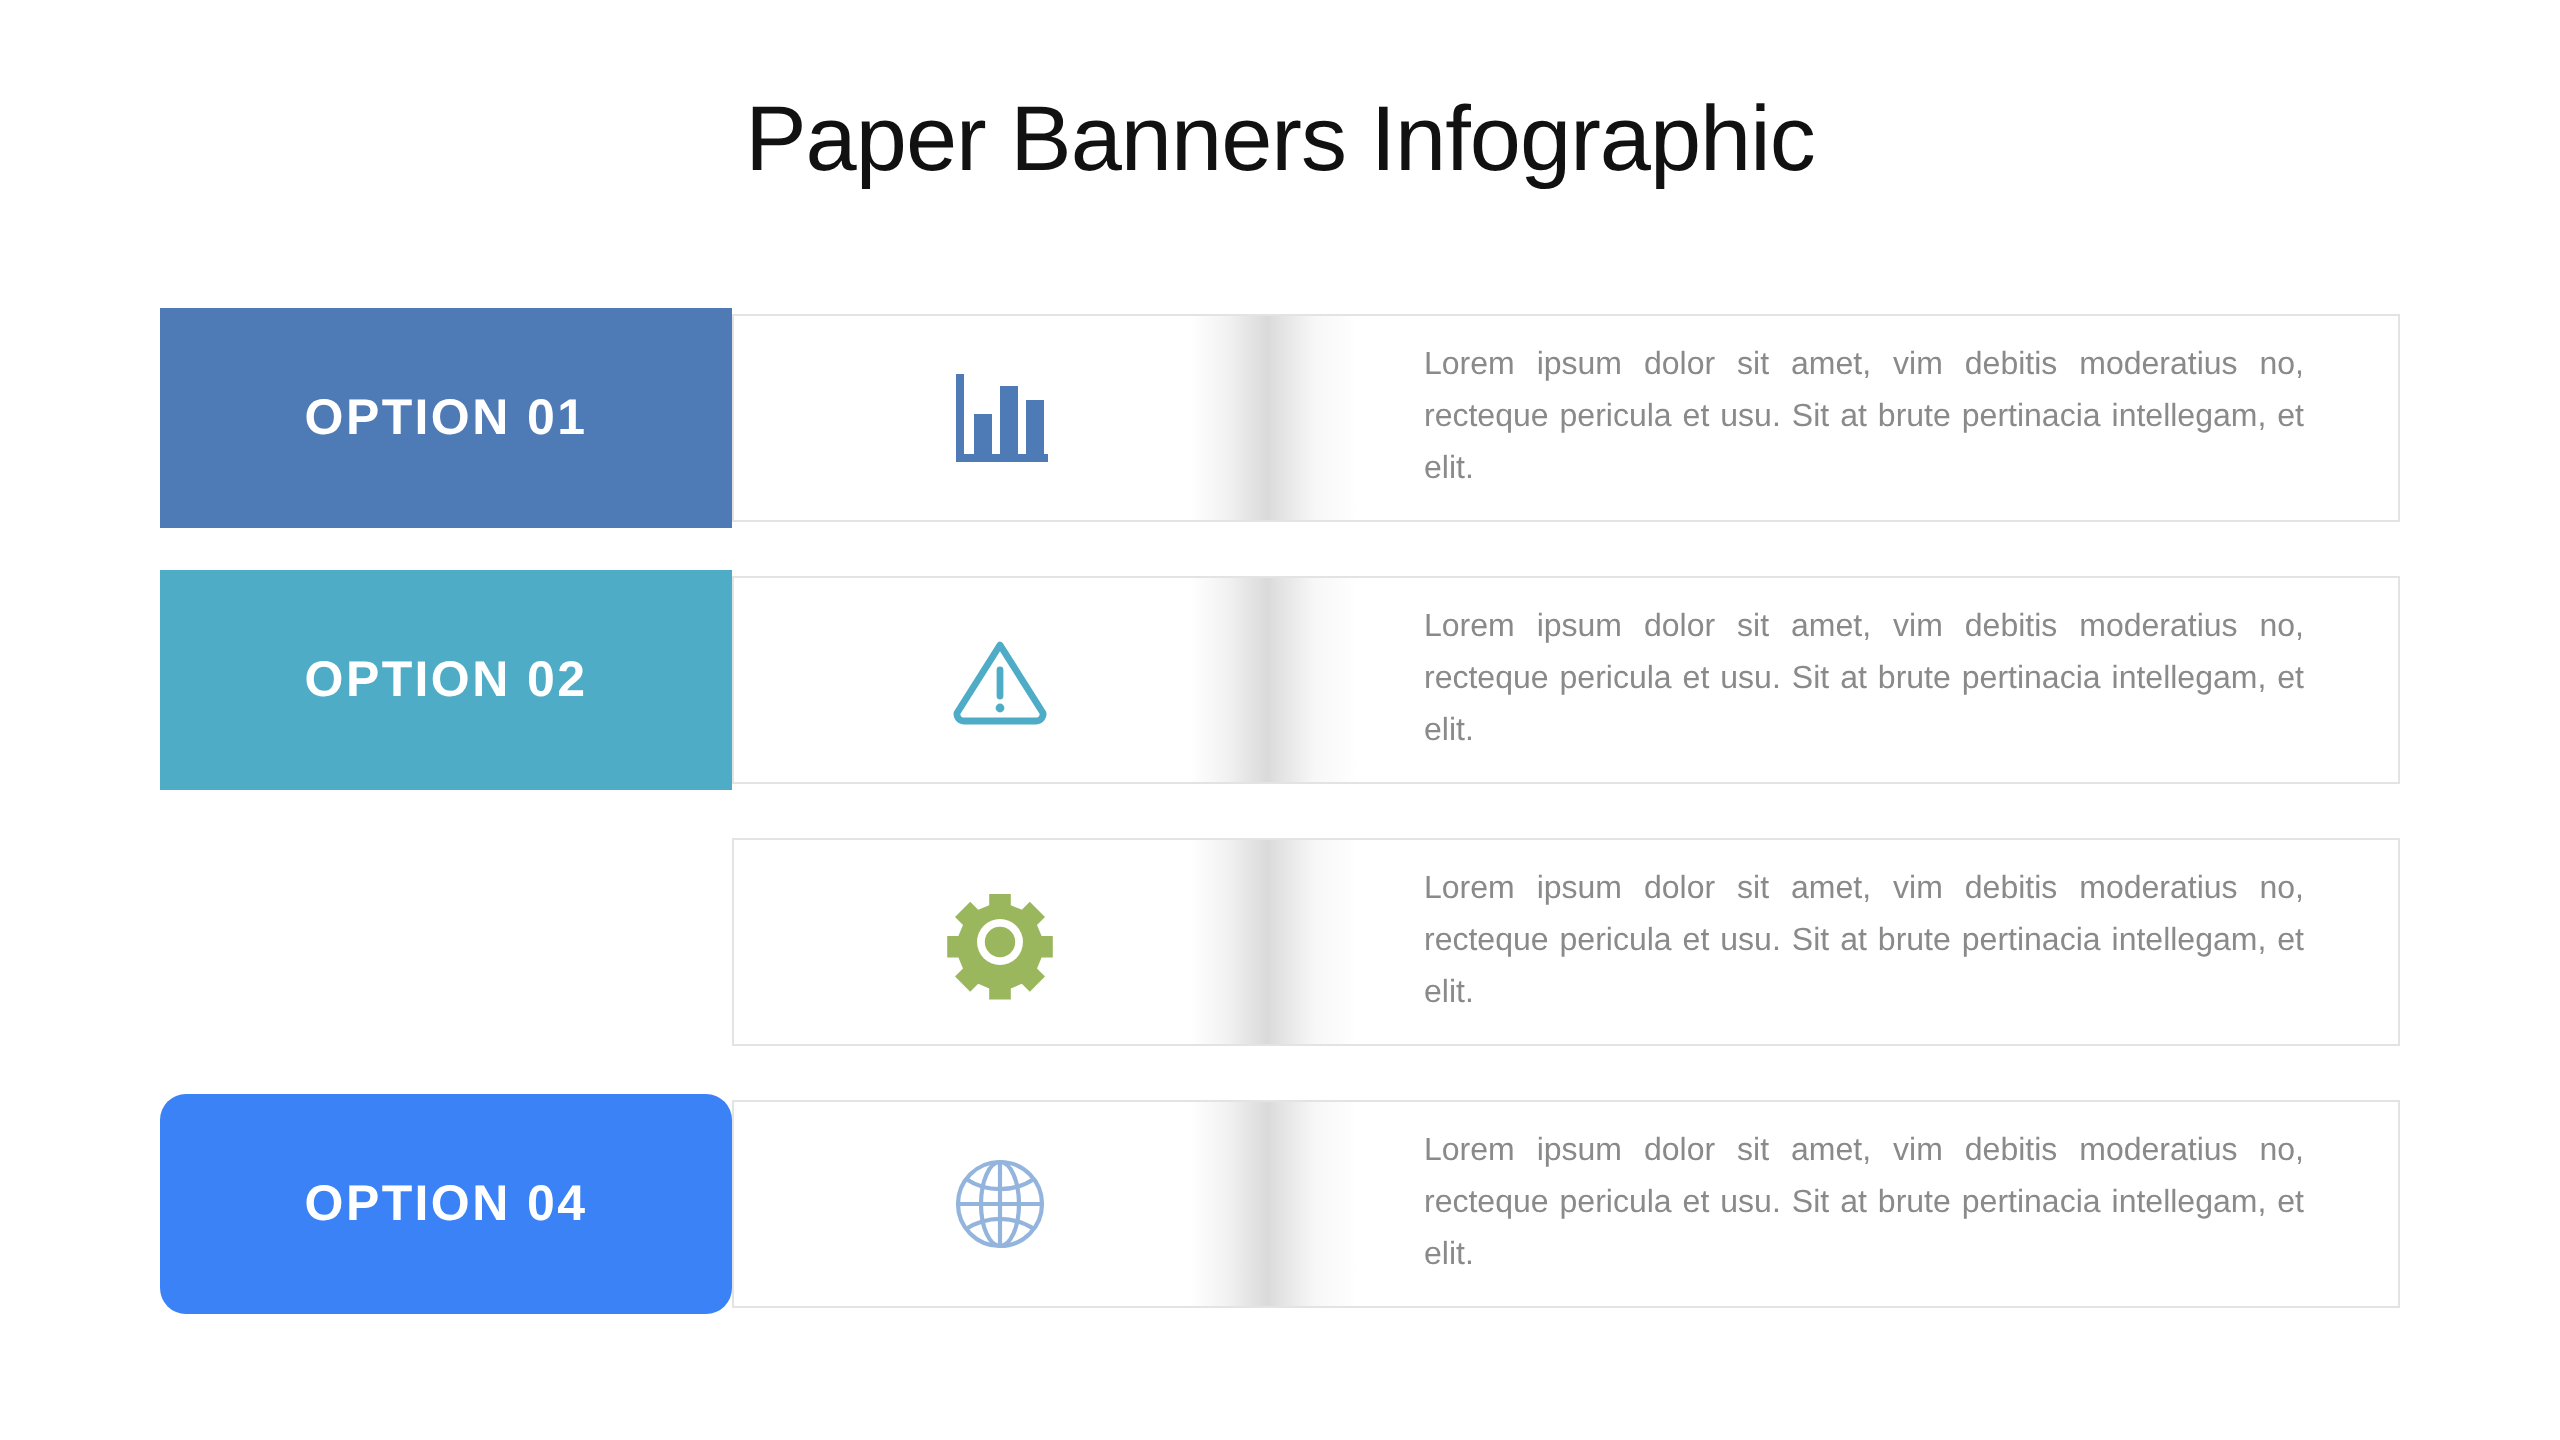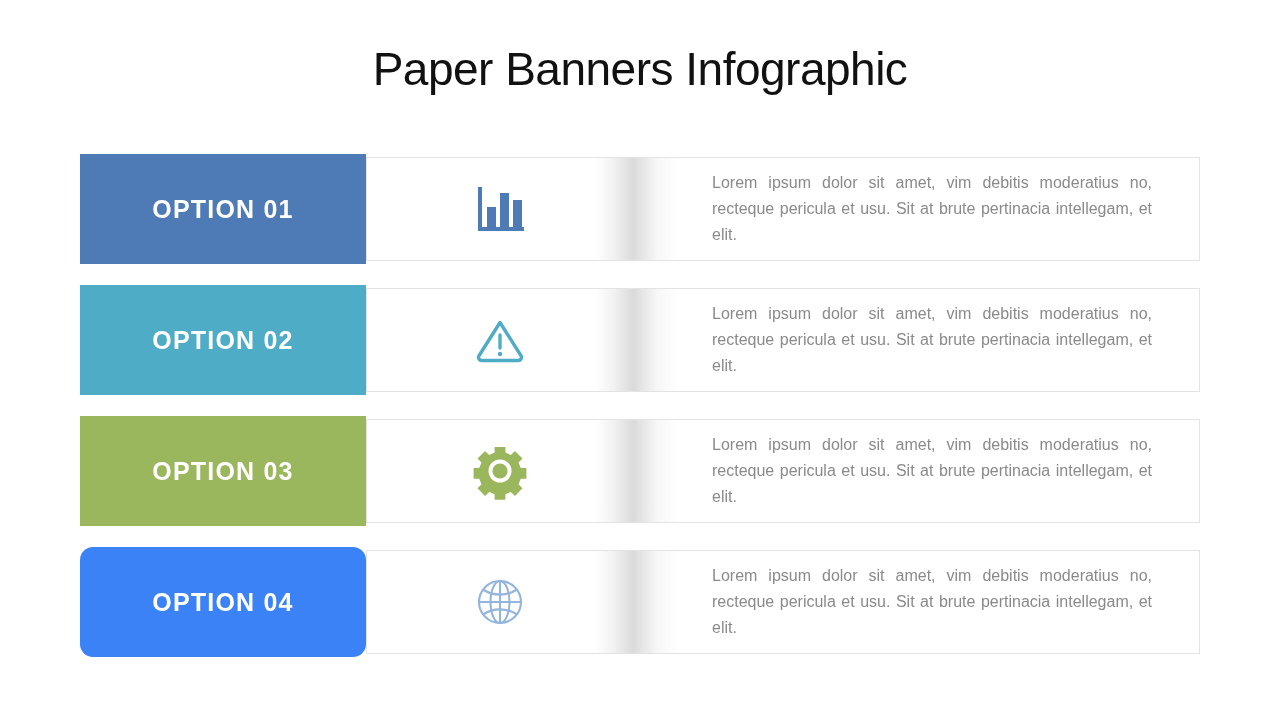--- a/index.html
+++ b/index.html
@@ -185,23 +185,20 @@
       </div>
       <div class="desc">
         <div class="desc-text" style="color: rgb(138, 138, 138);">Lorem ipsum dolor sit amet, vim debitis moderatius no, recteque pericula et usu. Sit at brute pertinacia intellegam, et elit.</div>
       </div>
     </div>
 
     <div class="row">
       <div class="panel">
         <div class="crease"></div>
       </div>
-      <div class="band" style="background: rgb(154, 183, 94);">
-        <span class="band-label">OPTION 03</span>
-      </div>
       <div class="icon-cell">
         <span>
           <svg width="60" height="60" viewBox="0 0 60 60">
             <g fill="#9ab75e">
               <path d="M24.6 6 h10.8 v5.6 l5.5 2.3 4.0 -4.0 7.6 7.6 -4.0 4.0 2.3 5.5 h5.6 v10.8 h-5.6 l-2.3 5.5 4.0 4.0 -7.6 7.6 -4.0 -4.0 -5.5 2.3 v5.6 h-10.8 v-5.6 l-5.5 -2.3 -4.0 4.0 -7.6 -7.6 4.0 -4.0 -2.3 -5.5 h-5.6 v-10.8 h5.6 l2.3 -5.5 -4.0 -4.0 7.6 -7.6 4.0 4.0 5.5 -2.3 Z"></path>
             </g>
             <circle cx="30" cy="30" r="11.5" fill="#ffffff"></circle>
             <circle cx="30" cy="30" r="7.6" fill="#9ab75e"></circle>
           </svg>
         </span>

